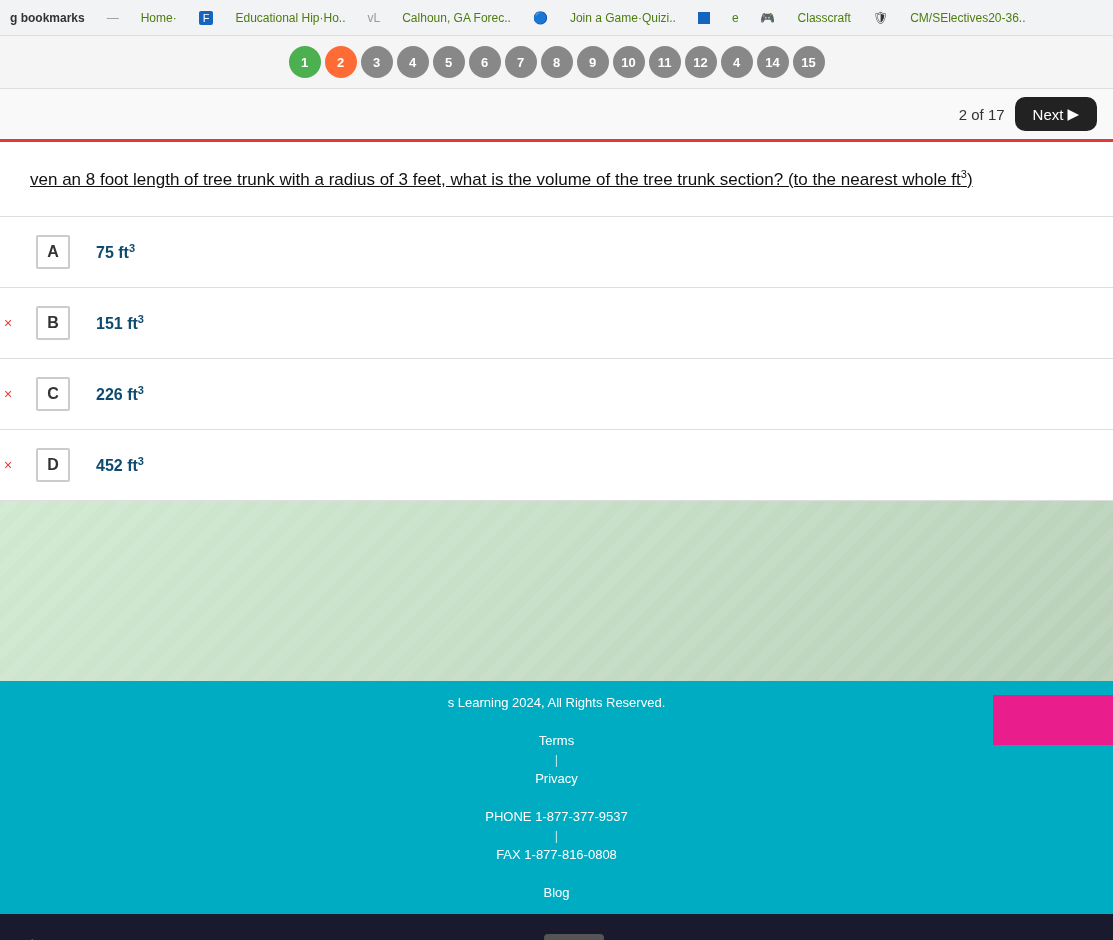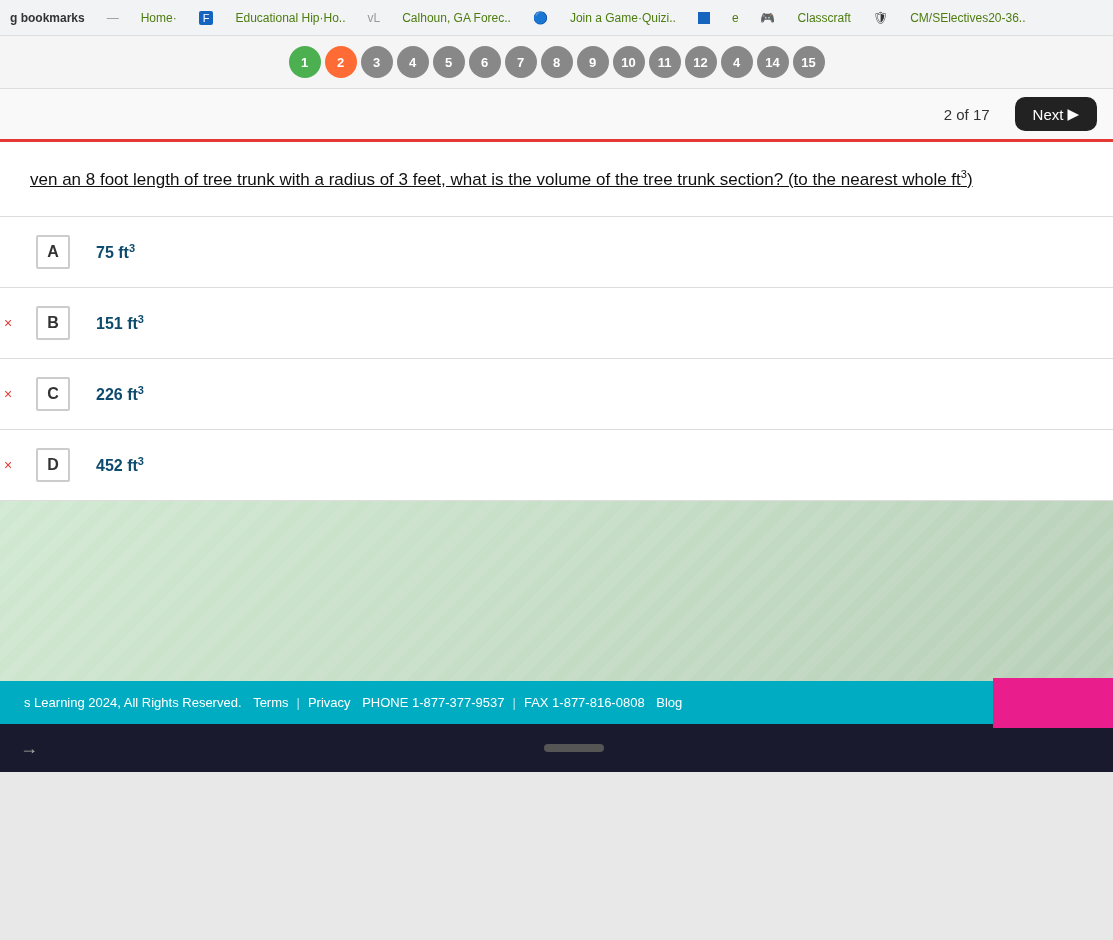--- a/index.html
+++ b/index.html
@@ -65,21 +65,21 @@
     }
 
     
     .progress-header {
       background: #f9f9f9;
       display: flex;
       align-items: center;
       justify-content: flex-end;
       padding: 8px 16px;
       border-bottom: 3px solid #e53935;
-      gap: 25px;
+      gap: 10px;
     }
     .progress-text {
       font-size: 15px;
       color: #333;
       font-weight: 500;
     }
     .next-btn {
       background: #222;
       color: #fff;
       border: none;
@@ -172,20 +172,21 @@
     
     .footer {
       background: #00acc1;
       color: #fff;
       padding: 14px 24px;
       font-size: 13px;
       display: flex;
       align-items: center;
       flex-wrap: wrap;
       gap: 4px;
+      flex-direction: column;
     }
     .footer a {
       color: #fff;
       text-decoration: none;
       cursor: pointer;
     }
     .footer-separator {
       margin: 0 4px;
       color: rgba(255,255,255,0.7);
     }

